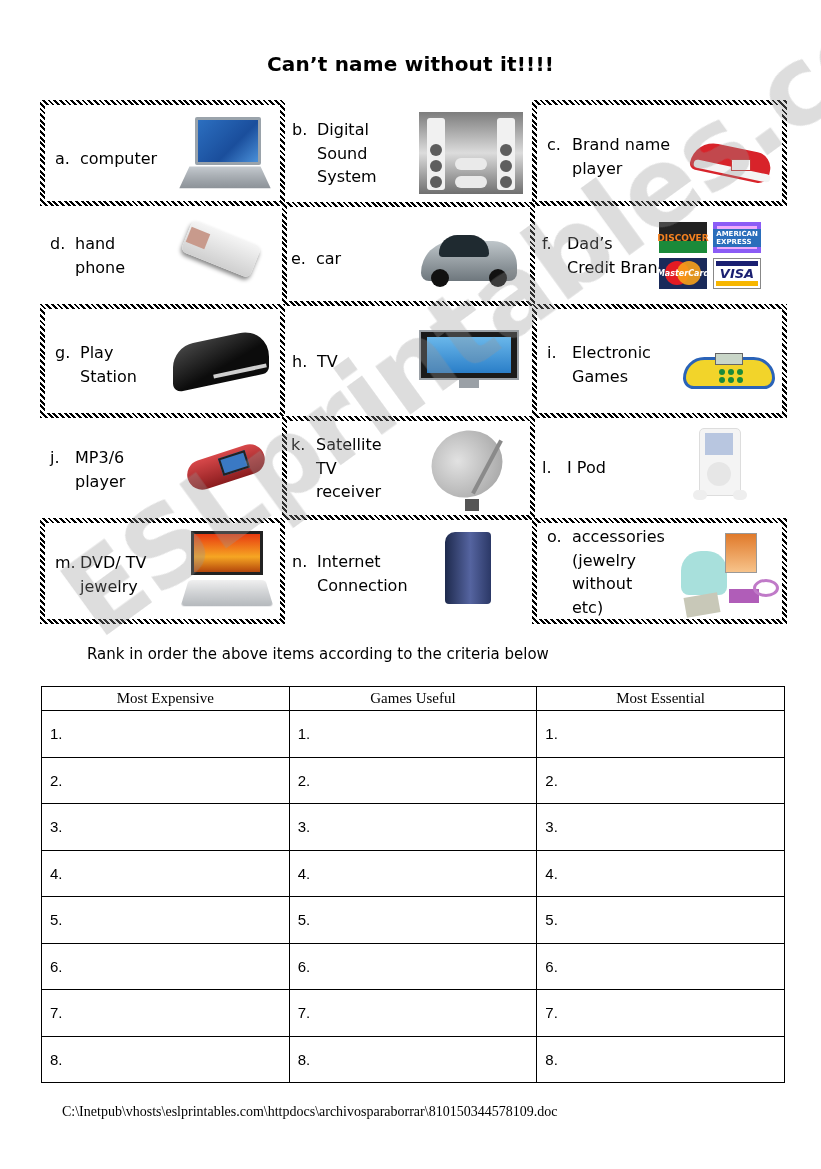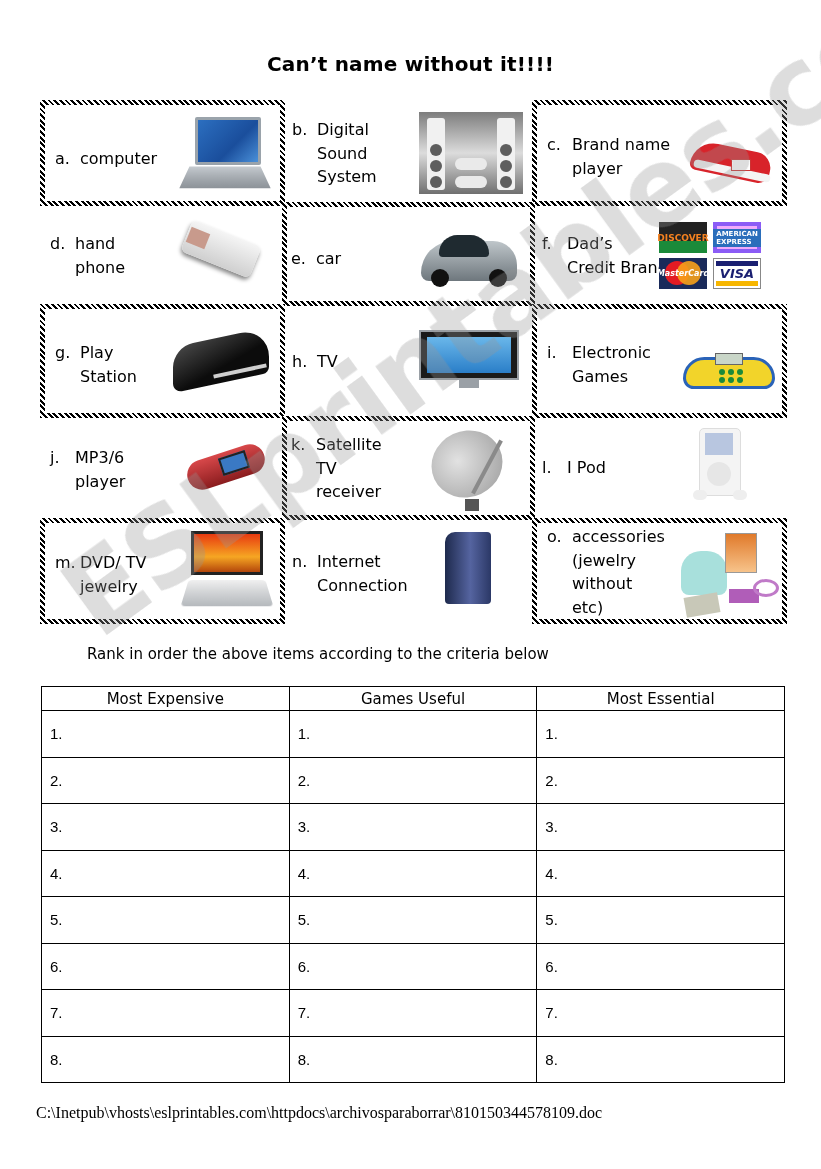--- a/index.html
+++ b/index.html
@@ -79,25 +79,25 @@
   .accs { width: 108px; height: 90px; }
   .accs .bag { position:absolute; left:4px; top:20px; width:46px; height:44px; background:#a8e0dc; border-radius: 20px 20px 8px 8px; }
   .accs .mag { position:absolute; left:48px; top:2px; width:30px; height:38px; background: linear-gradient(#e07a2b,#f7c38a); border:1px solid #999; }
   .accs .money { position:absolute; left:8px; top:64px; width:34px; height:20px; background:#c8c8b8; transform: rotate(-10deg); }
   .accs .box { position:absolute; left:52px; top:58px; width:30px; height:14px; background:#b05db8; }
   .accs .bangle { position:absolute; left:76px; top:48px; width:26px; height:18px; border:3px solid #c07ac8; border-radius:50%; box-sizing:border-box; }
 
   .instr { position: absolute; left: 50px; top: 645px; font-size: 15px; margin-left: 37px; }
 
   table.rank { position: absolute; left: 41px; top: 686px; width: 744px; border-collapse: collapse; table-layout: fixed; }
-  table.rank th, table.rank td { border: 1px solid #000; padding: 0 0 0 8px; text-align: left; }
+  table.rank th, table.rank td { border: 1px solid #000; padding: 0 0 0 8px; text-align: left; font-family: Liberation Serif, serif; }
   table.rank th { height: 23px; font-weight: normal; font-size: 15px; text-align: center; padding: 0; }
   table.rank td { height: 45.5px; font-family: "Liberation Sans", sans-serif; font-size: 15px; }
 
-  .footer { position: absolute; left: 36px; top: 1104px; font-family: "Liberation Serif", serif; font-size: 16px; }
+  .footer { position: absolute; left: 62px; top: 1104px; font-family: "Liberation Serif", serif; font-size: 14px; }
 
   .watermark { position: absolute; left: 40px; top: 560px; width: 900px; transform: rotate(-36deg); transform-origin: left top; font-family: "DejaVu Sans", sans-serif; font-weight: bold; font-size: 108px; color: rgba(150,150,150,0.32); white-space: nowrap; pointer-events: none; letter-spacing: -2px; }
 </style>
 </head>
 <body>
 
 <div class="title">Can’t name without it!!!!</div>
 
 <div class="grid">
 

